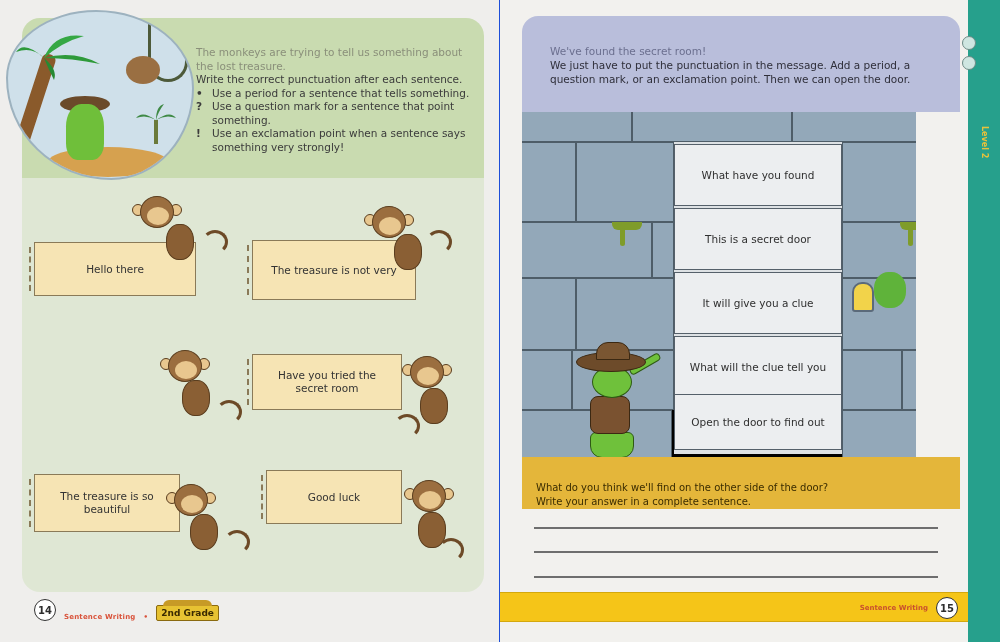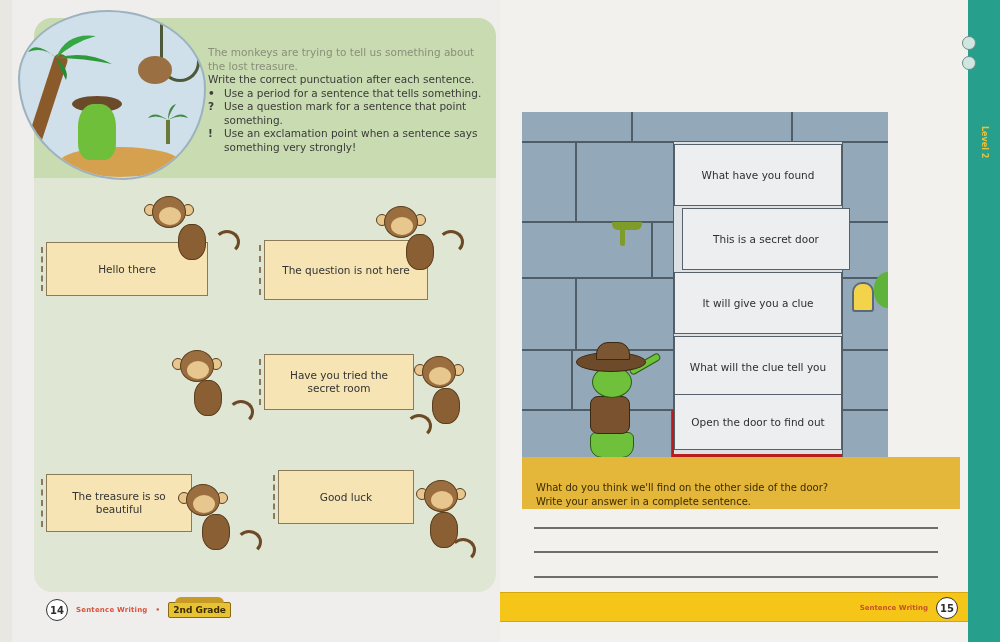--- a/index.html
+++ b/index.html
@@ -1,20 +1,20 @@
 <!DOCTYPE html>
 <html><head>
 <meta charset="utf-8">
 <style>
   * { box-sizing: border-box; margin: 0; padding: 0; }
   html, body { width: 1000px; height: 642px; overflow: hidden; background: #e9e7e2; }
   body { position: relative; font-family: "DejaVu Sans", sans-serif; color: #2d2d2d; }
 
   .page { position: absolute; top: 0; height: 642px; }
-  .page-left { left: 12px; width: 500px; background: #efeeec; border-right: 3px solid #1d4ed8; }
+  .page-left { left: 0; width: 500px; background: #efeeec; border-right: 1px solid #1d4ed8; }
   .page-right { left: 500px; width: 500px; background: #f2f1ee; }
 
   
   .intro-panel { position: absolute; left: 22px; top: 18px; width: 462px; height: 162px;
     background: #c9dbb0; border-radius: 18px 18px 0 0; }
   .activity-panel { position: absolute; left: 22px; top: 178px; width: 462px; height: 414px;
     background: #dfe7d4; border-radius: 0 0 18px 18px; }
   .jungle-bubble { position: absolute; left: 6px; top: 10px; width: 188px; height: 170px;
     background: #cfe0ea; border: 2px solid #9db2bf; border-radius: 48% 52% 44% 56% / 40% 46% 54% 60%; overflow: hidden; }
   .palm-trunk { position: absolute; left: 20px; top: 40px; width: 14px; height: 100px; background: #8a5a2b;
@@ -40,36 +40,36 @@
   .sign::before { content: ""; position: absolute; left: -6px; top: 4px; bottom: 4px; width: 8px;
     border-left: 2px dashed #8a7a58; }
   .monkey { position: absolute; }
   .monkey .head { position: absolute; width: 34px; height: 32px; background: #9b6e3f; border-radius: 50%; border: 1.5px solid #5a3d1e; }
   .monkey .face { position: absolute; width: 22px; height: 18px; background: #e8c78f; border-radius: 50%; left: 6px; top: 10px; }
   .monkey .ear-l, .monkey .ear-r { position: absolute; width: 12px; height: 12px; background: #e8c78f; border: 1.5px solid #5a3d1e; border-radius: 50%; top: 8px; }
   .monkey .ear-l { left: -8px; } .monkey .ear-r { left: 30px; }
   .monkey .body { position: absolute; width: 28px; height: 36px; background: #8a5f34; border-radius: 45%; border: 1.5px solid #5a3d1e; }
   .monkey .tail { position: absolute; width: 26px; height: 24px; border: 3px solid #6d4a27; border-radius: 50%; border-left-color: transparent; border-bottom-color: transparent; }
 
-  .footer-left { position: absolute; left: 34px; top: 599px; display: flex; align-items: center; gap: 8px; }
+  .footer-left { position: absolute; left: 34px; top: 599px; display: flex; align-items: flex-end; gap: 8px; }
   .page-num { width: 22px; height: 22px; border: 1.5px solid #333; border-radius: 50%; background: #fff;
     font-size: 10px; font-weight: bold; display: flex; align-items: center; justify-content: center; }
   .series-label { font-size: 7px; font-weight: bold; color: #d9533b; letter-spacing: 0.2px; }
   .grade-badge { position: relative; background: #e7c232; border: 1px solid #8a6a10; padding: 2px 4px;
     font-size: 9px; font-weight: bold; color: #3a2a00; border-radius: 2px; }
   .grade-badge::before { content: ""; position: absolute; left: 6px; right: 6px; top: -6px; height: 6px;
     background: #c79a26; border-radius: 8px 8px 0 0; }
 
   
   .story-panel { position: absolute; left: 22px; top: 16px; width: 438px; height: 96px; background: #b9bedb;
     border-radius: 16px 16px 0 0; }
   .story-text { position: absolute; left: 28px; top: 28px; width: 380px; font-size: 10.5px; line-height: 14px; }
   .story-lead { color: #6b6f8f; }
   .story-instr { color: #2f2f3a; }
-  .wall { position: absolute; left: 22px; top: 112px; width: 366px; height: 345px; background: #b91c1c; overflow: hidden; }
+  .wall { position: absolute; left: 22px; top: 112px; width: 394px; height: 345px; background: #000000; overflow: hidden; }
   .brick { position: absolute; border: 1.5px solid #4e5d68; background: #93a8b9; }
   .slime { position: absolute; width: 30px; height: 8px; background: #7f9c2a; border-radius: 0 0 6px 6px; }
   .slime::after { content: ""; position: absolute; left: 8px; top: 6px; width: 5px; height: 18px; background: #7f9c2a; border-radius: 3px; }
   .door { position: absolute; left: 152px; top: 30px; width: 168px; height: 312px; background: #dde1e4; }
   .door-slab { position: absolute; left: 0; width: 168px; height: 62px; background: #eceef0; border: 1.5px solid #55606a;
     display: flex; align-items: center; justify-content: center; font-size: 10.5px; color: #2f2f2f; text-align: center; }
   .lantern { position: absolute; left: 330px; top: 170px; width: 22px; height: 30px; border: 2px solid #5b6a7a; border-radius: 10px 10px 3px 3px; background: #f2d34a; }
   .gremlin { position: absolute; left: 352px; top: 160px; width: 32px; height: 36px; background: #5fb33a; border-radius: 45%; }
   .frog { position: absolute; left: 60px; top: 240px; width: 70px; height: 108px; }
   .frog .hat { position: absolute; left: -6px; top: 0; width: 70px; height: 20px; background: #6d4b2a; border-radius: 50%; border: 1.5px solid #3b2812; }
@@ -143,21 +143,21 @@
     <div class="body" style="left:26px; top:28px;"></div>
     <div class="tail" style="left:62px; top:34px;"></div>
     <div class="ear-l"></div>
       <div class="ear-r"></div>
     <div class="head" style="left:0; top:0;">
         <div class="face"></div>
       </div>
   </div>
 
   <div class="sign" style="left:252px; top:240px; width:164px; height:60px;">
-    <span>The question is not here</span>
+    <span>The treasure is not very</span>
   </div>
   <div class="monkey" style="left:372px; top:206px;">
     <div class="body" style="left:22px; top:28px;"></div>
     <div class="tail" style="left:54px; top:24px;"></div>
     <div class="ear-l"></div>
       <div class="ear-r"></div>
     <div class="head" style="left:0; top:0;">
         <div class="face"></div>
       </div>
   </div>
@@ -213,20 +213,26 @@
 
   <div class="footer-left">
     <span class="page-num">14</span>
     <span class="series-label">Sentence Writing</span>
     <span class="series-label">•</span>
     <span class="grade-badge">2nd Grade</span>
   </div>
 </div>
 
 <div class="page page-right">
+  <div class="story-panel">
+    <div class="story-text" style="left:28px; top:28px;">
+      <p class="story-lead">We've found the secret room!</p>
+      <p class="story-instr">We just have to put the punctuation in the message. Add a period, a question mark, or an exclamation point. Then we can open the door.</p>
+    </div>
+  </div>
 
   <div class="wall">
 
     <div class="brick" style="left:-10px; top:-10px; width:120px; height:40px;"></div>
     <div class="brick" style="left:110px; top:-10px; width:160px; height:40px;"></div>
     <div class="brick" style="left:270px; top:-10px; width:130px; height:40px;"></div>
     <div class="brick" style="left:400px; top:-10px; width:60px; height:40px;"></div>
     <div class="brick" style="left:-10px; top:30px; width:64px; height:80px;"></div>
     <div class="brick" style="left:54px; top:30px; width:98px; height:80px;"></div>
     <div class="brick" style="left:320px; top:30px; width:78px; height:80px;"></div>
@@ -244,21 +250,21 @@
     <div class="brick" style="left:380px; top:238px; width:80px; height:60px;"></div>
     <div class="brick" style="left:-10px; top:298px; width:160px; height:50px;"></div>
     <div class="brick" style="left:320px; top:298px; width:140px; height:50px;"></div>
     <div class="slime" style="left:90px; top:110px;"></div>
     <div class="slime" style="left:378px; top:110px;"></div>
 
     <div class="door">
       <div class="door-slab" style="top:2px;">
         <span>What have you found</span>
       </div>
-      <div class="door-slab" style="top:66px;margin-left:8px;">
+      <div class="door-slab" style="top:66px;">
         <span>This is a secret door</span>
       </div>
       <div class="door-slab" style="top:130px;">
         <span>It will give you a clue</span>
       </div>
       <div class="door-slab" style="top:194px;">
         <span>What will the clue tell you</span>
       </div>
       <div class="door-slab" style="top:252px; height:56px;">
         <span>Open the door to find out</span>

